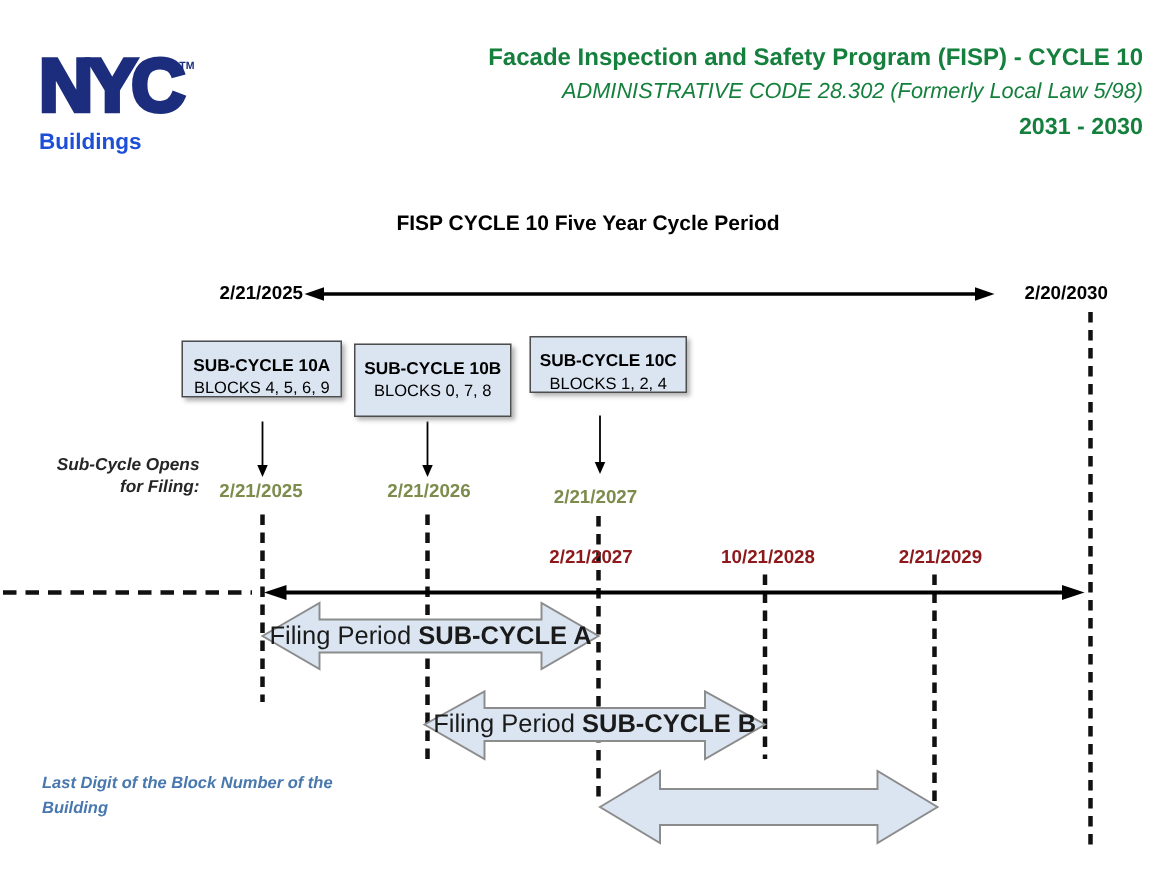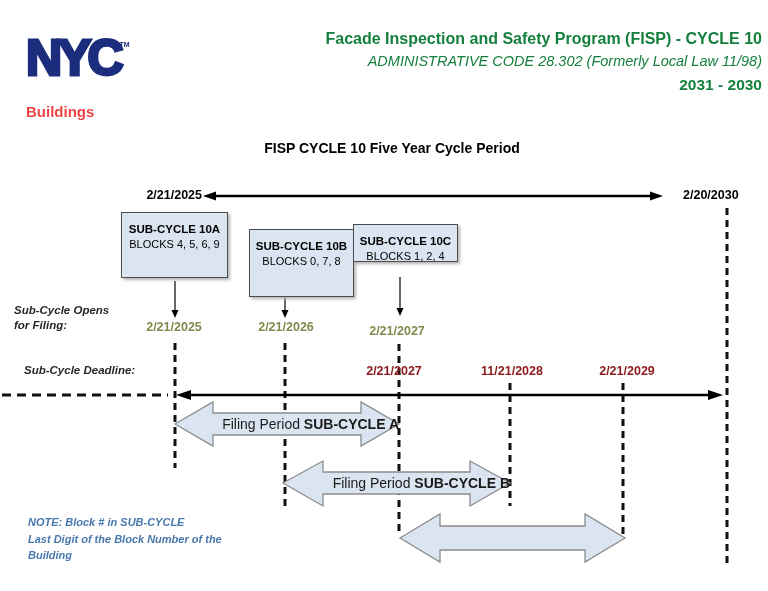--- a/index.html
+++ b/index.html
@@ -5,62 +5,62 @@
   html,body{margin:0;padding:0;}
   body{width:768px;height:591px;background:#ffffff;font-family:"Liberation Sans",sans-serif;}
   #page{position:relative;width:768px;height:591px;overflow:hidden;background:#fff;}
   .abs{position:absolute;}
 
   
   #logo{left:26px;top:18px;width:140px;}
   #logo-text{font-size:50px;font-weight:bold;letter-spacing:-4px;color:#1b2d7c;
              -webkit-text-stroke:3px #1b2d7c;line-height:54px;}
   #logo-tm{font-size:7px;font-weight:bold;color:#1b2d7c;-webkit-text-stroke:0;vertical-align:28px;letter-spacing:0;}
-  #logo-sub{font-size:15px;font-weight:bold;color:#ef4444;margin-top:18px;letter-spacing:0;}
+  #logo-sub{font-size:15px;font-weight:bold;color:#1d4ed8;margin-top:2px;letter-spacing:0;}
   #title-block{right:6px;top:30px;width:600px;text-align:right;color:#15803d;}
   #title-main{font-size:16px;font-weight:bold;}
   #title-sub{font-size:14.5px;font-style:italic;margin-top:5px;}
   #title-period{font-size:15.5px;font-weight:bold;margin-top:7px;}
 
   
   #diagram-heading{left:0;top:140px;width:784px;text-align:center;font-size:14px;font-weight:bold;color:#000;}
 
   
   .tl-date{font-size:12.5px;font-weight:bold;color:#000;}
   #tl-start{left:102px;top:188px;width:100px;text-align:right;}
   #tl-end{left:668px;top:188px;width:100px;text-align:left;margin-left:15px;}
 
   
   .scbox{background:#dbe5f1;border:1.4px solid #4d4d4d;box-shadow:2px 2px 3px #b3b3b3;
          text-align:center;box-sizing:border-box;}
   .scbox .sc-name{font-size:11.5px;font-weight:bold;color:#000;margin-top:10px;}
   .scbox .sc-blocks{font-size:11px;color:#000;margin-top:3px;}
-  #box-a{left:121px;top:212px;width:107px;height:66px;}
-  #box-b{left:249px;top:229px;width:105px;height:68px;}
+  #box-a{left:121px;top:227px;width:107px;height:38px;}
+  #box-b{left:236px;top:229px;width:105px;height:49px;}
   #box-c{left:353px;top:224px;width:105px;height:38px;}
 
   
   .row-label{font-size:11.5px;font-weight:bold;font-style:italic;color:#262626;}
-  #opens-label{left:14px;top:303px;width:119px;text-align:left;line-height:15px;}
+  #opens-label{left:14px;top:303px;width:119px;text-align:right;line-height:15px;}
   #deadline-label{left:24px;top:364px;width:160px;text-align:left;}
 
   
   .open-date{font-size:12.5px;font-weight:bold;color:#7d8c4d;width:100px;text-align:center;}
   #open-1{left:124px;top:320px;}
   #open-2{left:236px;top:320px;}
   #open-3{left:347px;top:324px;}
 
   
   .dl-date{font-size:12.5px;font-weight:bold;color:#8d191c;width:100px;text-align:center;}
   #dl-1{left:344px;top:364px;}
   #dl-2{left:462px;top:364px;}
   #dl-3{left:577px;top:364px;}
 
   
-  .fp-label{font-size:14px;color:#1a1a1a;text-align:right;line-height:14px;}
+  .fp-label{font-size:17px;color:#1a1a1a;text-align:center;line-height:14px;}
   .fp-label b{font-weight:bold;}
   #fp-a{left:175px;top:417px;width:224px;}
   #fp-b{left:283px;top:476px;width:227px;}
   #fp-c{left:400px;top:531px;width:225px;}
 
   
   #note{left:28px;top:514px;width:260px;font-size:11px;font-weight:bold;font-style:italic;
         color:#4878ad;line-height:16.5px;}
 
   svg{position:absolute;left:0;top:0;}
@@ -110,21 +110,21 @@
     </g>
   </svg>
 
   <div class="abs" id="logo">
     <div id="logo-text"><span>NYC</span><span id="logo-tm">TM</span></div>
     <div id="logo-sub">Buildings</div>
   </div>
 
   <div class="abs" id="title-block">
     <div id="title-main">Facade Inspection and Safety Program (FISP) - CYCLE 10</div>
-    <div id="title-sub">ADMINISTRATIVE CODE 28.302 (Formerly Local Law 11/98)</div>
+    <div id="title-sub">ADMINISTRATIVE CODE 28.302 (Formerly Local Law 5/98)</div>
     <div id="title-period">2031 - 2030</div>
   </div>
 
   <div class="abs" id="diagram-heading">FISP CYCLE 10 Five Year Cycle Period</div>
 
   <div class="abs tl-date" id="tl-start">2/21/2025</div>
   <div class="abs tl-date" id="tl-end">2/20/2030</div>
 
   <div class="abs scbox" id="box-a">
     <div class="sc-name">SUB-CYCLE 10A</div>
@@ -140,27 +140,25 @@
   </div>
 
   <div class="abs row-label" id="opens-label">
     <div>Sub-Cycle Opens</div>
     <div>for Filing:</div>
   </div>
   <div class="abs open-date" id="open-1">2/21/2025</div>
   <div class="abs open-date" id="open-2">2/21/2026</div>
   <div class="abs open-date" id="open-3">2/21/2027</div>
 
-  <div class="abs row-label" id="deadline-label">Sub-Cycle Deadline:</div>
   <div class="abs dl-date" id="dl-1">2/21/2027</div>
-  <div class="abs dl-date" id="dl-2">11/21/2028</div>
+  <div class="abs dl-date" id="dl-2">10/21/2028</div>
   <div class="abs dl-date" id="dl-3">2/21/2029</div>
 
   <div class="abs fp-label" id="fp-a"><span>Filing Period </span><b>SUB-CYCLE A</b></div>
   <div class="abs fp-label" id="fp-b"><span>Filing Period </span><b>SUB-CYCLE B</b></div>
 
   <div class="abs" id="note">
-    <div>NOTE: Block # in SUB-CYCLE</div>
     <div>Last Digit of the Block Number of the</div>
     <div>Building</div>
   </div>
 
 </div>
 
 </body></html>

